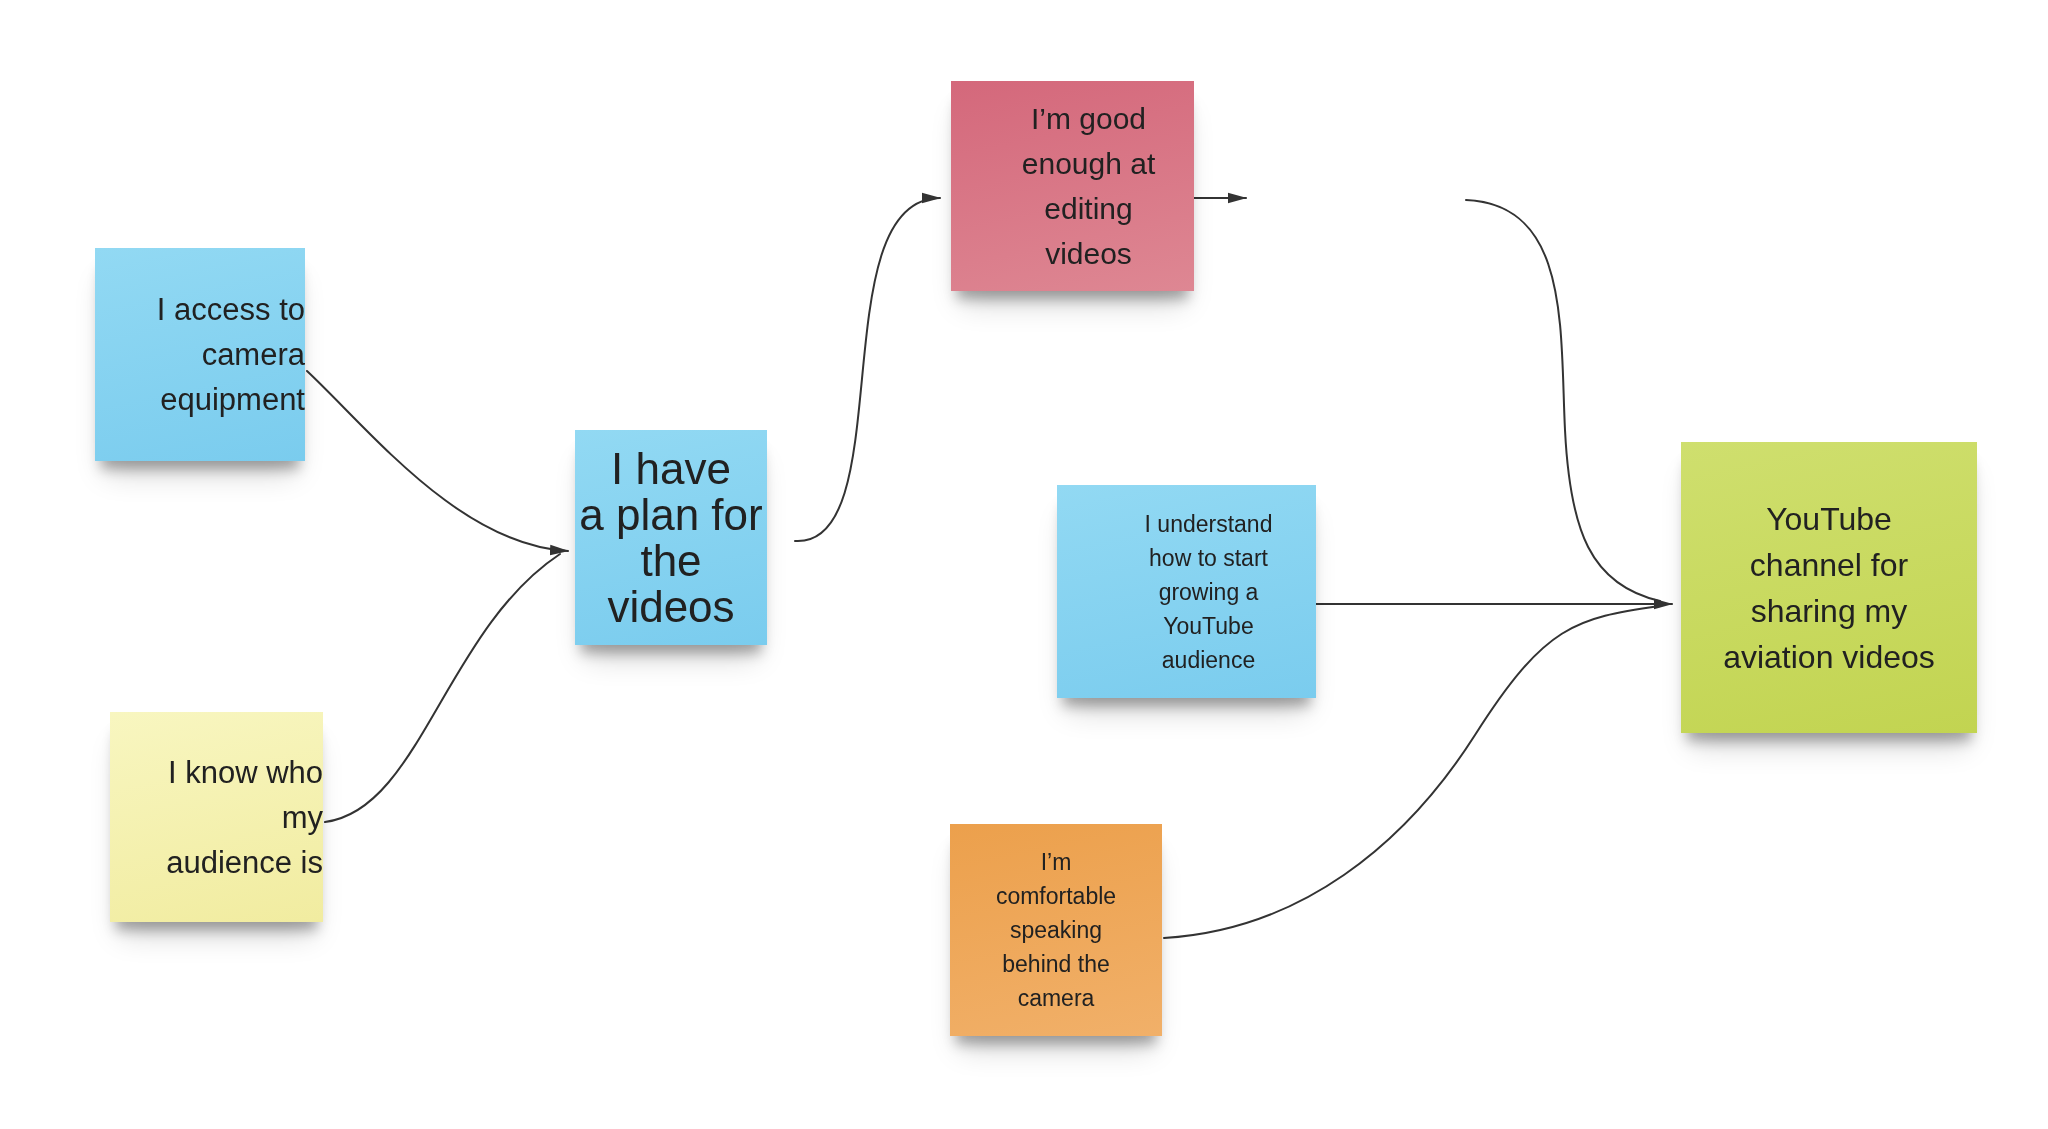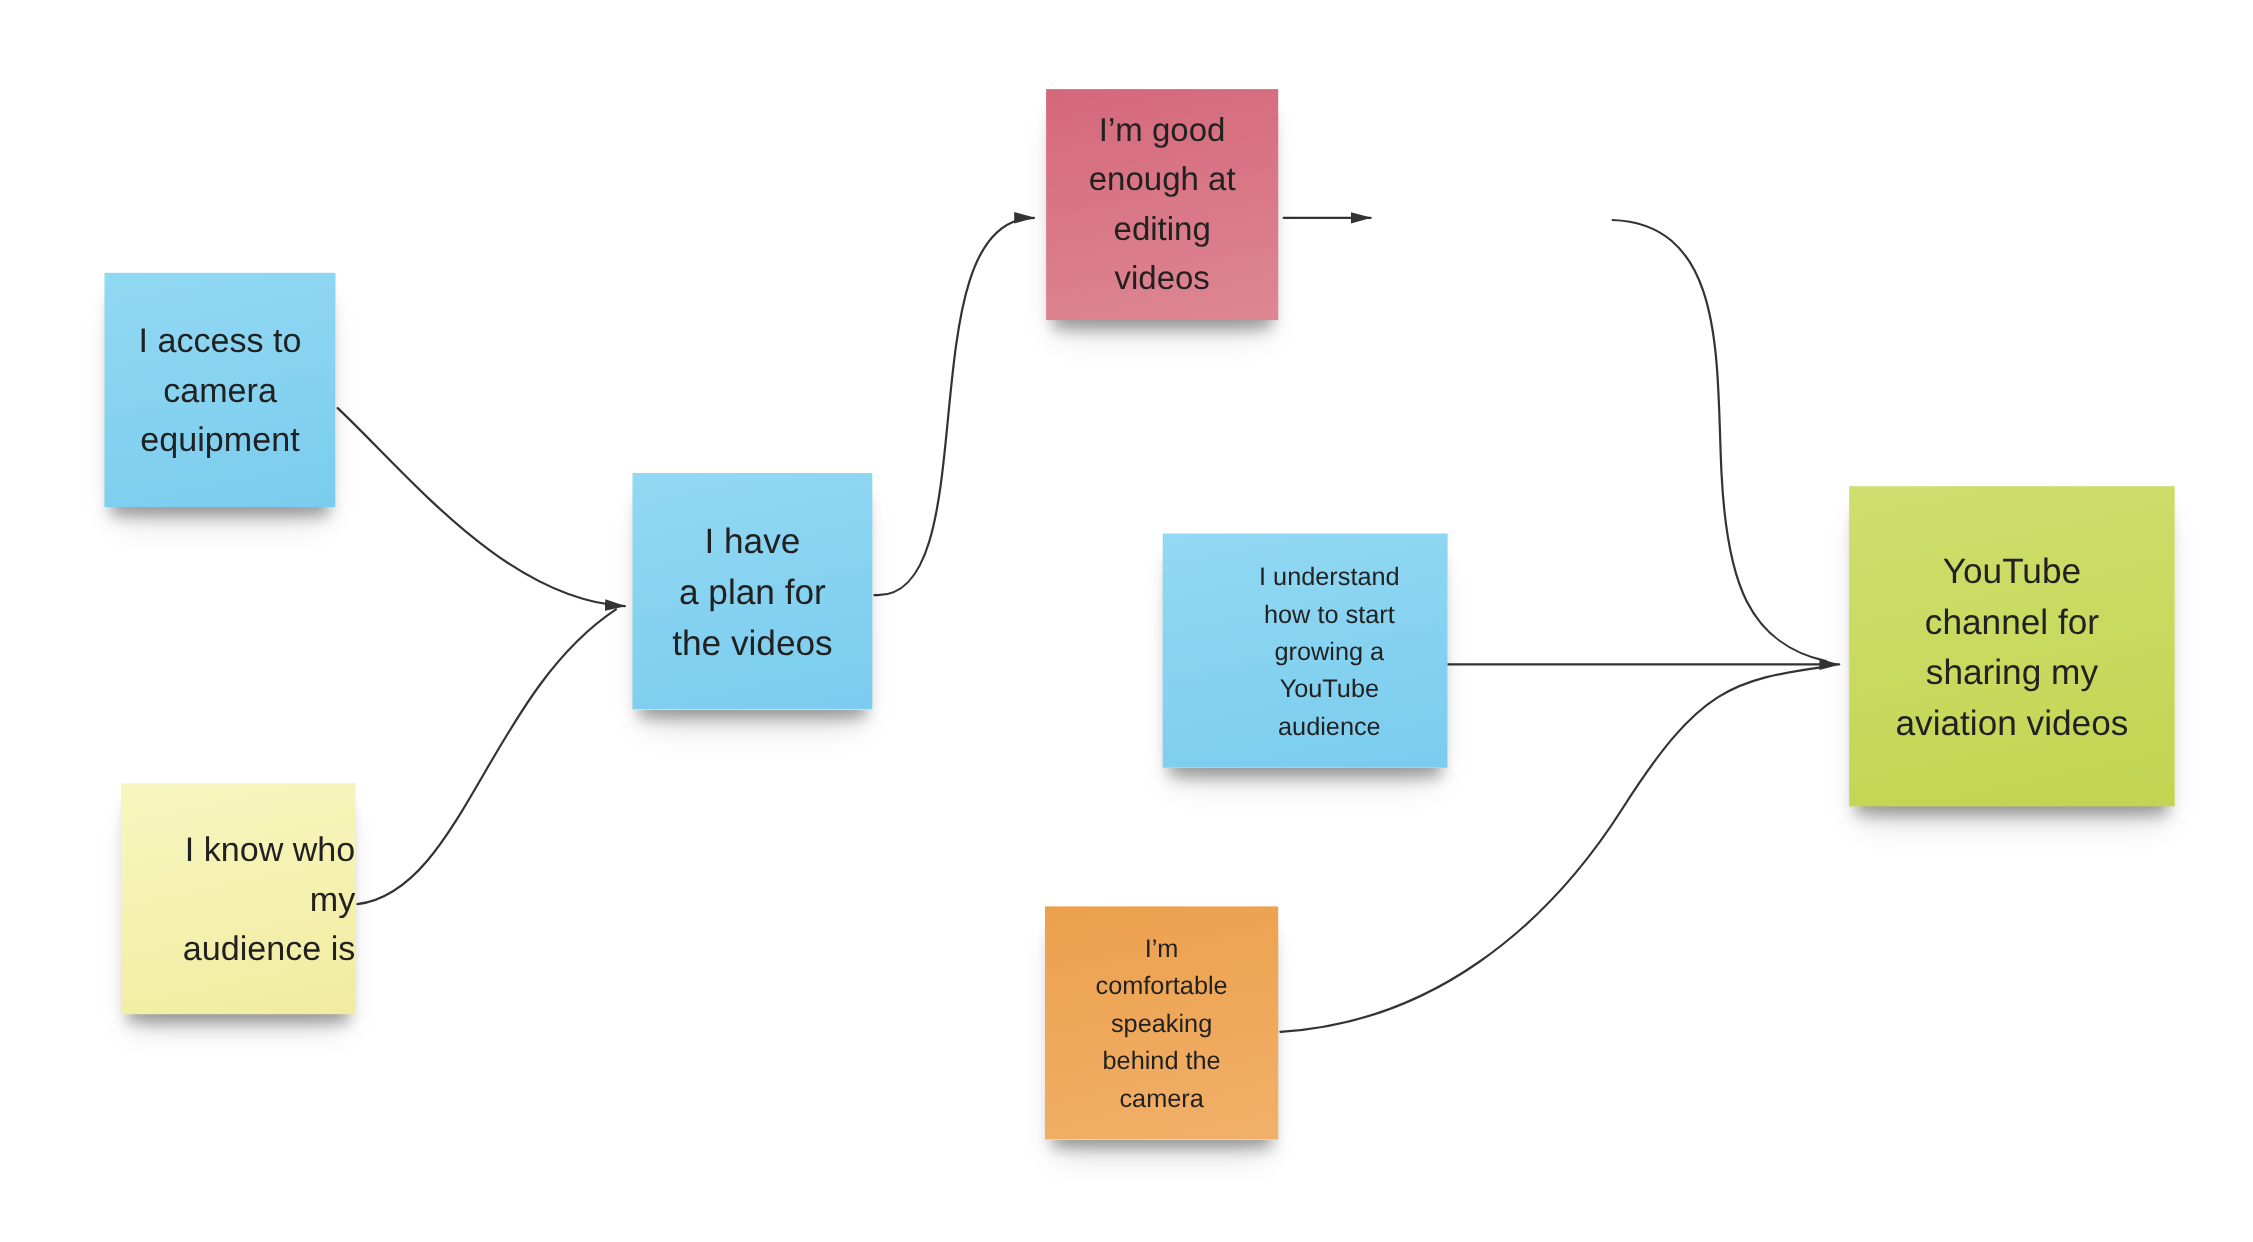--- a/index.html
+++ b/index.html
@@ -30,21 +30,21 @@
     align-items: center;
     justify-content: center;
     text-align: center;
     color: #212121;
     box-shadow: 0 14px 12px -6px rgba(0,0,0,0.30), 0 22px 28px -10px rgba(0,0,0,0.18);
   }
   .note-text { white-space: pre-line; display: block; width: 100%; }
 
   .n0 { left:  95px; top: 248px; width: 210px; height: 213px; font-size: 31px; line-height: 45px; }
   .n1 { left: 110px; top: 712px; width: 213px; height: 210px; font-size: 31px; line-height: 45px; }
-  .n2 { left: 575px; top: 430px; width: 218px; height: 215px; font-size: 32px; line-height: 46px; }
+  .n2 { left: 575px; top: 430px; width: 192px; height: 215px; font-size: 44px; line-height: 46px; }
   .n3 { left: 951px; top:  81px; width: 211px; height: 210px; font-size: 30px; line-height: 45px; }
   .n4 { left: 1251px; top:  80px; width: 210px; height: 210px; font-size: 30px; line-height: 45px; }
   .n5 { left: 1057px; top: 485px; width: 215px; height: 213px; font-size: 23px; line-height: 34px; padding-left: 44px; }
   .n6 { left: 950px; top: 824px; width: 212px; height: 212px; font-size: 23px; line-height: 34px; justify-content: flex-end; }
   .n7 { left: 1681px; top: 442px; width: 296px; height: 291px; font-size: 32px; line-height: 46px; }
 </style>
 </head>
 <body style="background: rgb(255, 255, 255);">
 
 <div class="board">
@@ -58,39 +58,39 @@
 
     <path class="edge" d="M 307 371 C 370 430, 460 545, 568 551" marker-end="url(#ah)" stroke="#333333"></path>
     <path class="edge" d="M 325 822 C 420 810, 445 630, 560 554" stroke="#333333"></path>
     <path class="edge" d="M 795 541 C 900 548, 822 198, 940 198" marker-end="url(#ah)" stroke="#333333"></path>
     <path class="edge" d="M 1167 198 L 1246 198" marker-end="url(#ah)" stroke="#333333"></path>
     <path class="edge" d="M 1466 200 C 1570 204, 1560 330, 1565 430 C 1570 530, 1590 585, 1660 601" stroke="#333333"></path>
     <path class="edge" d="M 1277 604 L 1672 604" marker-end="url(#ah)" stroke="#333333"></path>
     <path class="edge" d="M 1164 938 C 1300 930, 1405 845, 1475 735 C 1545 625, 1575 618, 1660 606" stroke="#333333"></path>
   </svg>
 
-  <div class="note n0" style="background: linear-gradient(168deg, rgb(146, 217, 243) 0%, rgb(122, 204, 238) 100%); color: rgb(33, 33, 33);">
+  <div class="note n0" style="background: linear-gradient(168deg, rgb(146, 217, 243) 0%, rgb(122, 204, 238) 100%); color: rgb(33, 33, 33); text-align: right;">
     <span class="note-text">I access to
 camera
 equipment</span>
   </div>
 
   <div class="note n1" style="background: linear-gradient(168deg, rgb(248, 246, 192) 0%, rgb(241, 236, 160) 100%); color: rgb(33, 33, 33); text-align: right;">
     <span class="note-text">I know who
 my
 audience is</span>
   </div>
 
   <div class="note n2" style="background: linear-gradient(168deg, rgb(146, 217, 243) 0%, rgb(122, 204, 238) 100%); color: rgb(33, 33, 33);">
     <span class="note-text">I have
 a plan for
 the videos</span>
   </div>
 
-  <div class="note n3" style="background: linear-gradient(168deg, rgb(212, 104, 123) 0%, rgb(222, 135, 147) 100%); color: rgb(33, 33, 33);">
+  <div class="note n3" style="background: linear-gradient(168deg, rgb(212, 104, 123) 0%, rgb(222, 135, 147) 100%); color: rgb(33, 33, 33); padding-left: 32px;">
     <span class="note-text">I’m good
 enough at
 editing
 videos</span>
   </div>
 
 
   <div class="note n5" style="background: linear-gradient(168deg, rgb(146, 217, 243) 0%, rgb(122, 204, 238) 100%); color: rgb(33, 33, 33);">
     <span class="note-text">I understand
 how to start

